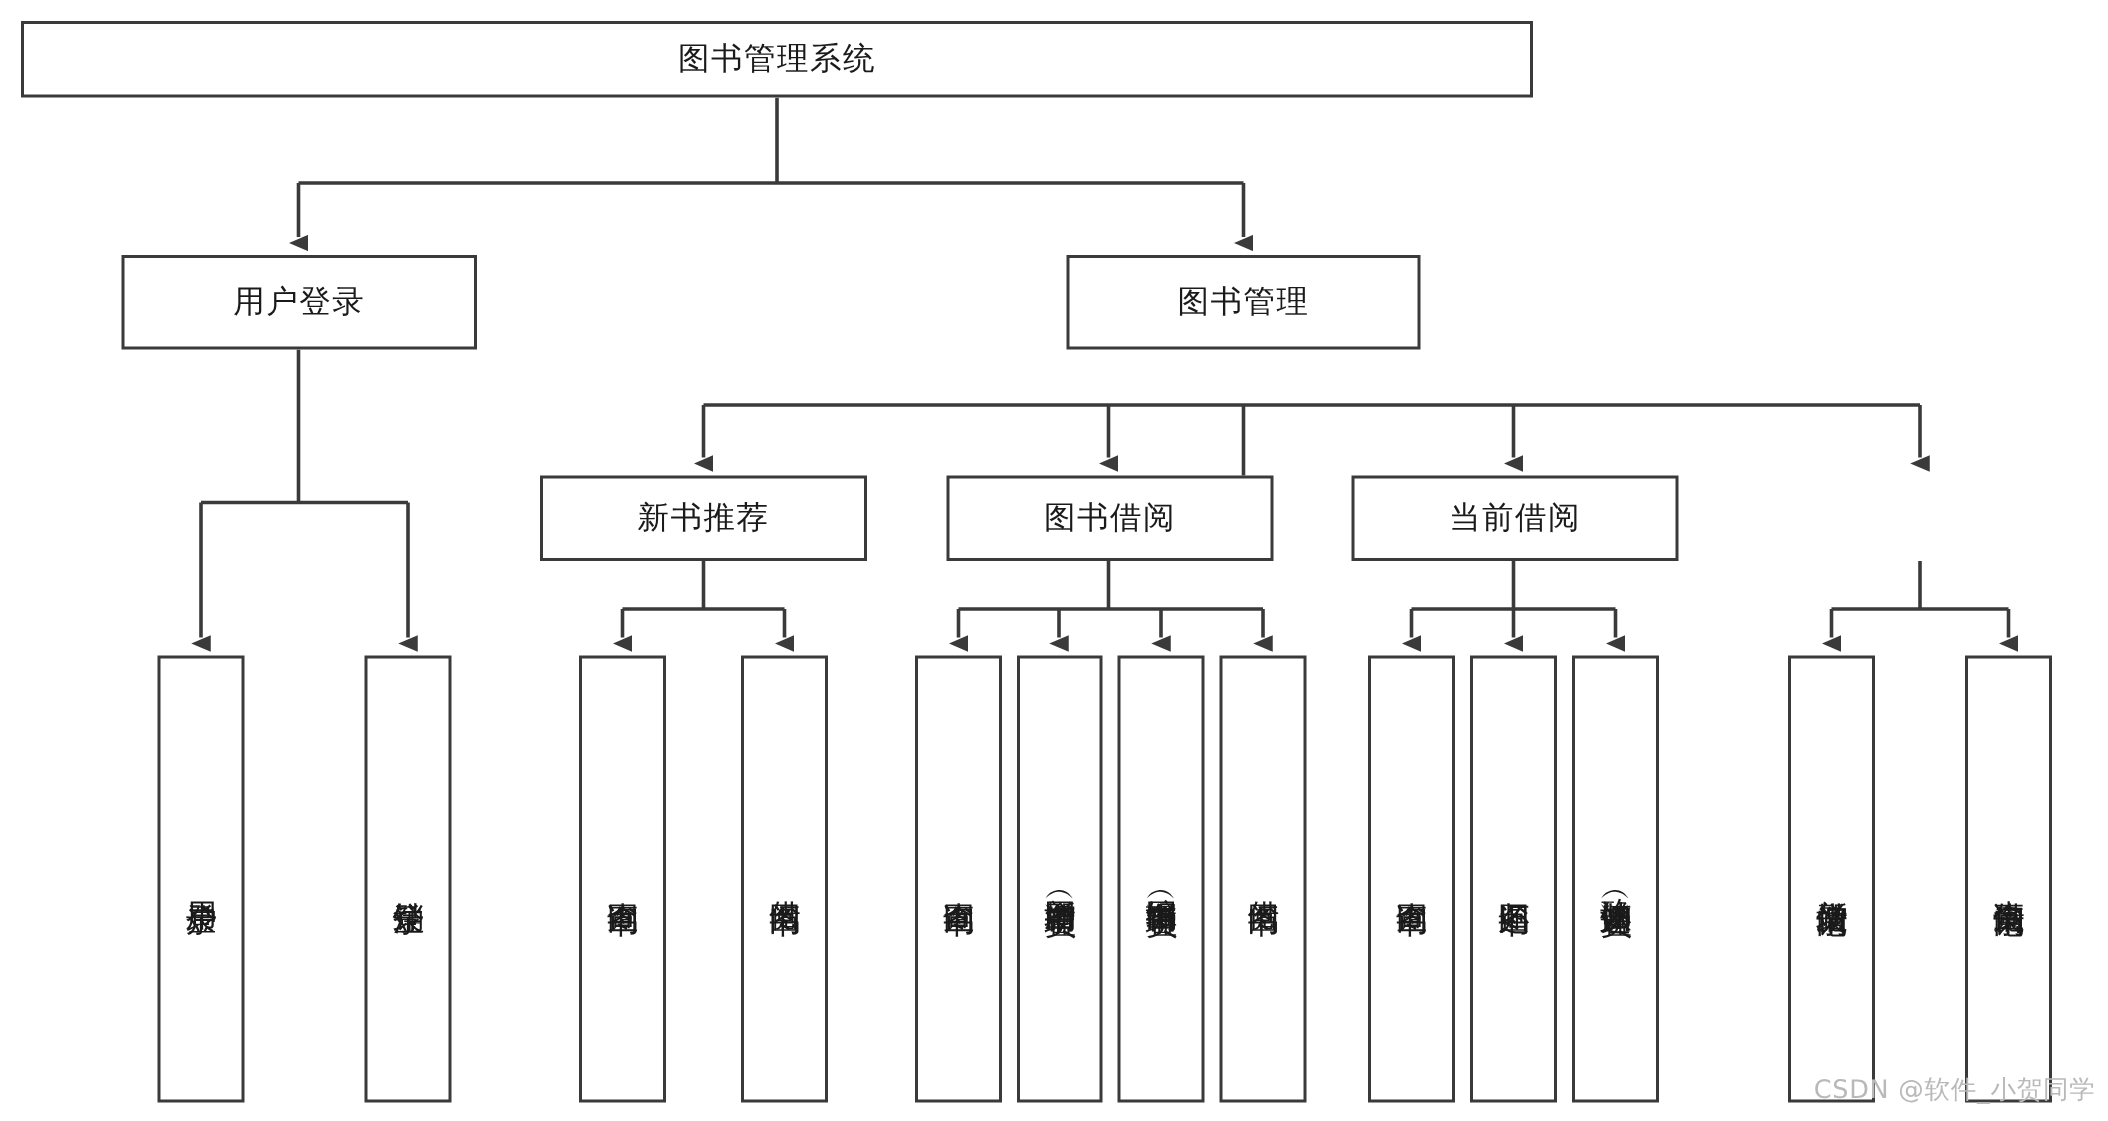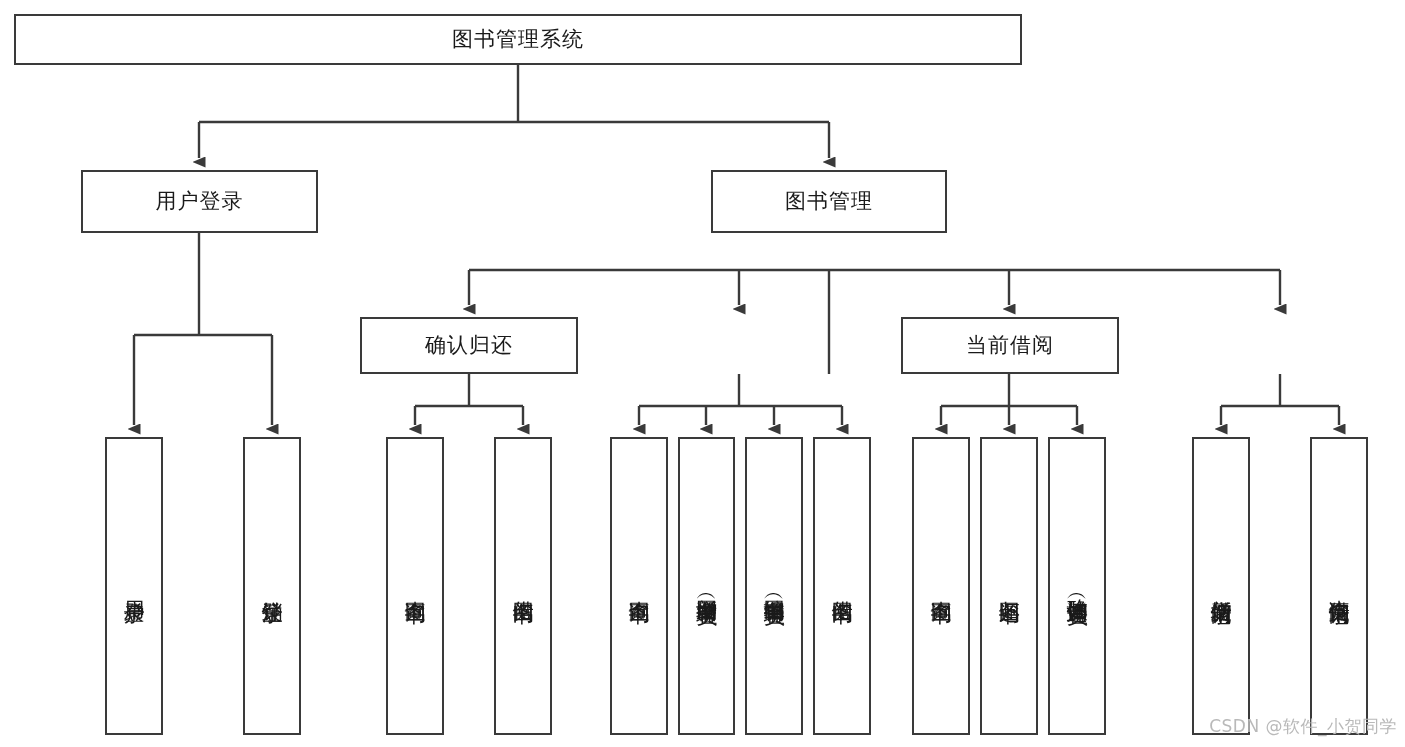--- a/index.html
+++ b/index.html
@@ -128,21 +128,24 @@
   </div>
 
   <div class="node horiz" style="left:81px; top:170px; width:237px; height:63px;">
     <span>用户登录</span>
   </div>
   <div class="node horiz" style="left:711px; top:170px; width:236px; height:63px;align-items:center;">
     <span>图书管理</span>
   </div>
 
   <div class="node horiz" style="left:360px; top:317px; width:218px; height:57px;">
-    <span>确认归还</span>
+    <span>新书推荐</span>
+  </div>
+  <div class="node horiz" style="left:631px; top:317px; width:218px; height:57px;">
+    <span>图书借阅</span>
   </div>
   <div class="node horiz" style="left:901px; top:317px; width:218px; height:57px;">
     <span>当前借阅</span>
   </div>
 
   <div class="node vert" style="left:105px; top:437px; width:58px; height:298px;">
     <span>用户登录</span>
   </div>
   <div class="node vert" style="left:243px; top:437px; width:58px; height:298px;">
     <span>注销登录</span>

